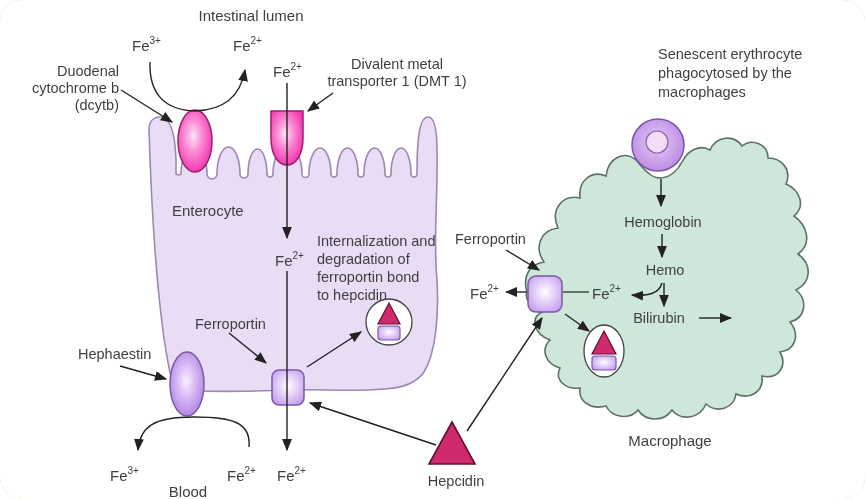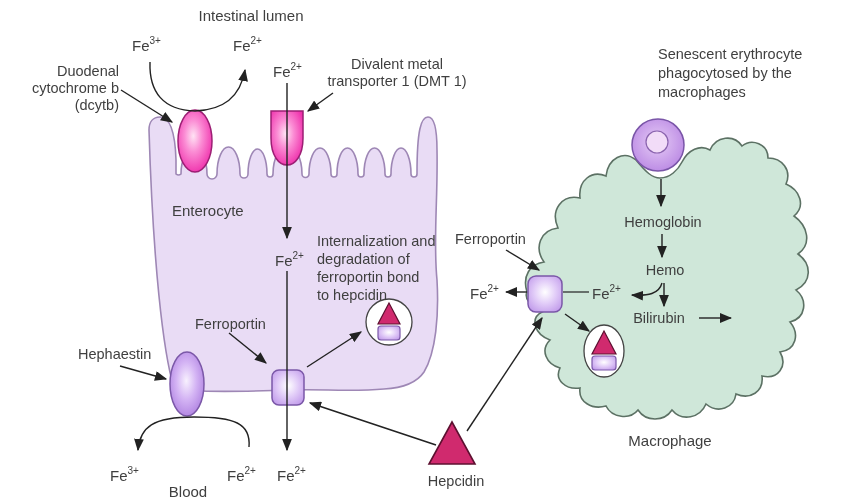--- a/index.html
+++ b/index.html
@@ -1,16 +1,16 @@
 <!DOCTYPE html>
 <html><head>
 <meta charset="utf-8">
 <style>
   html,body{margin:0;padding:0;background:#ffffff;}
-  .stage{width:865px;height:499px;position:relative;overflow:hidden;background:#fdba74;}
+  .stage{width:865px;height:499px;position:relative;overflow:hidden;background:#fdba74;border-radius:22px;}
   svg{display:block;}
   text, tspan{font-family:"Liberation Sans", sans-serif; fill:#3f3f3f;}
   .lbl{font-size:14.5px;}
   .lbl-big{font-size:15px;}
   .ion{font-size:15px;}
   .sup{font-size:10px;}
   .arrow{stroke:#222222;stroke-width:1.4;fill:none;}
   .plain{stroke:#222222;stroke-width:1.2;fill:none;}
 </style>
 </head>

